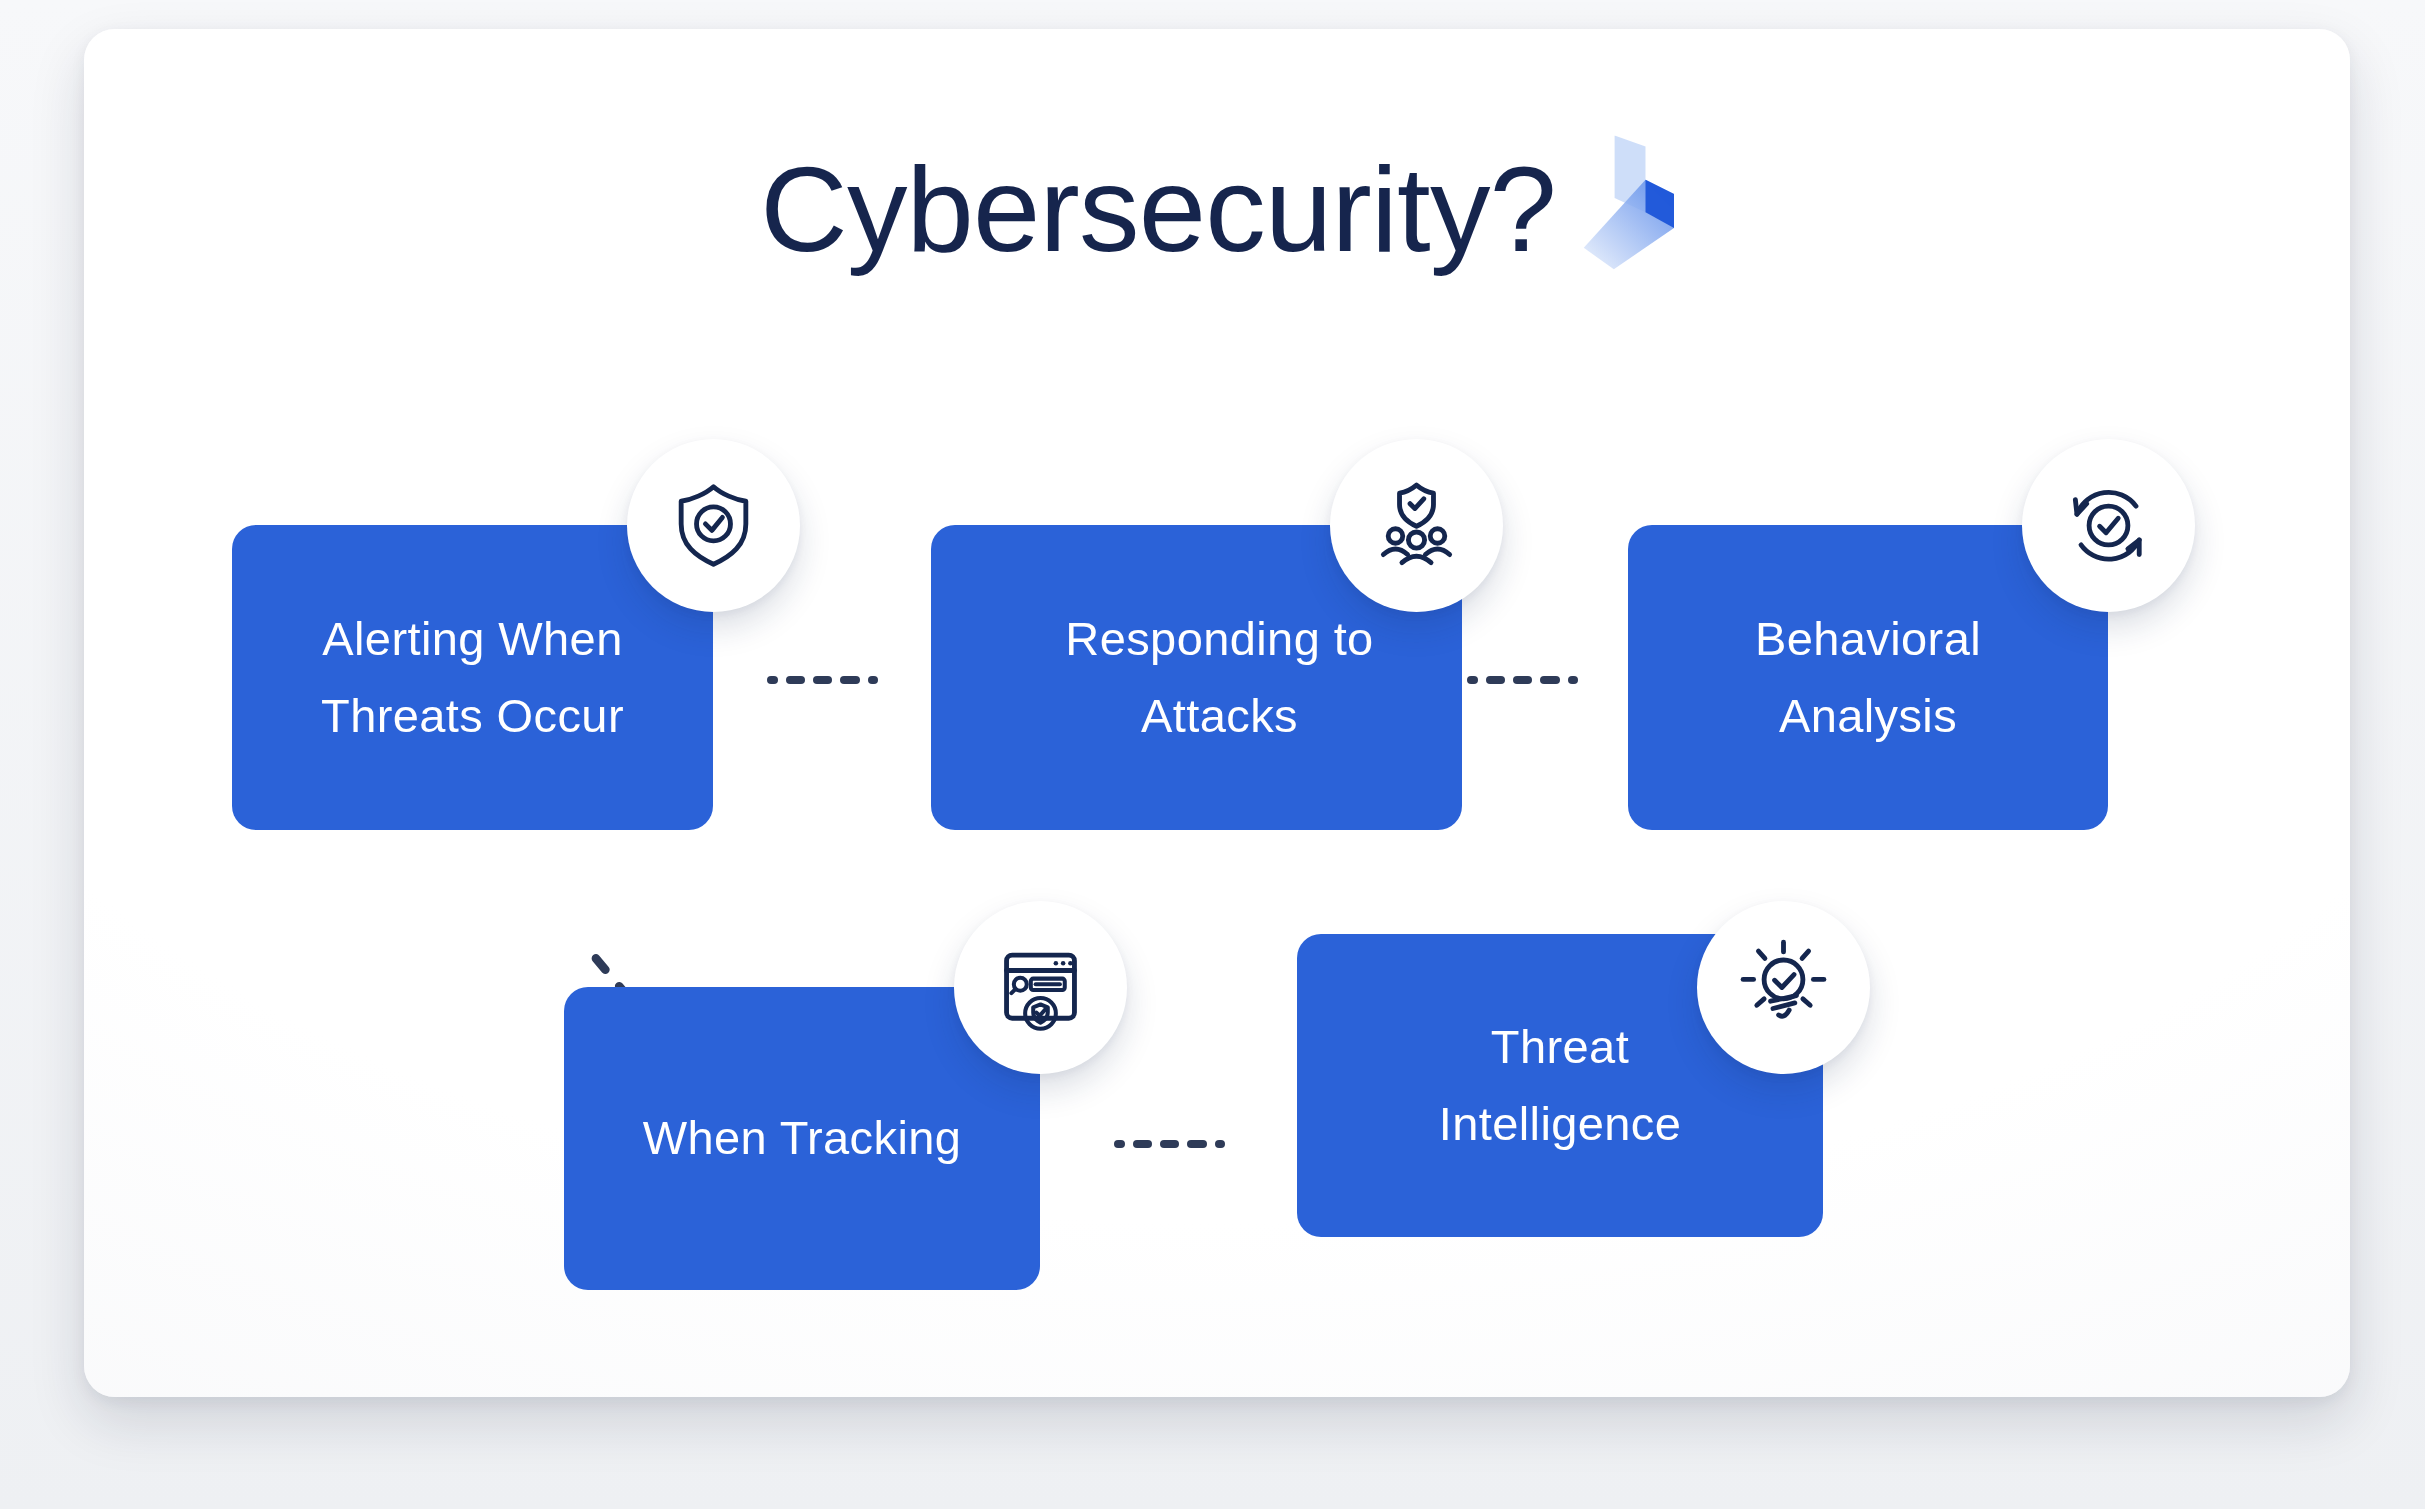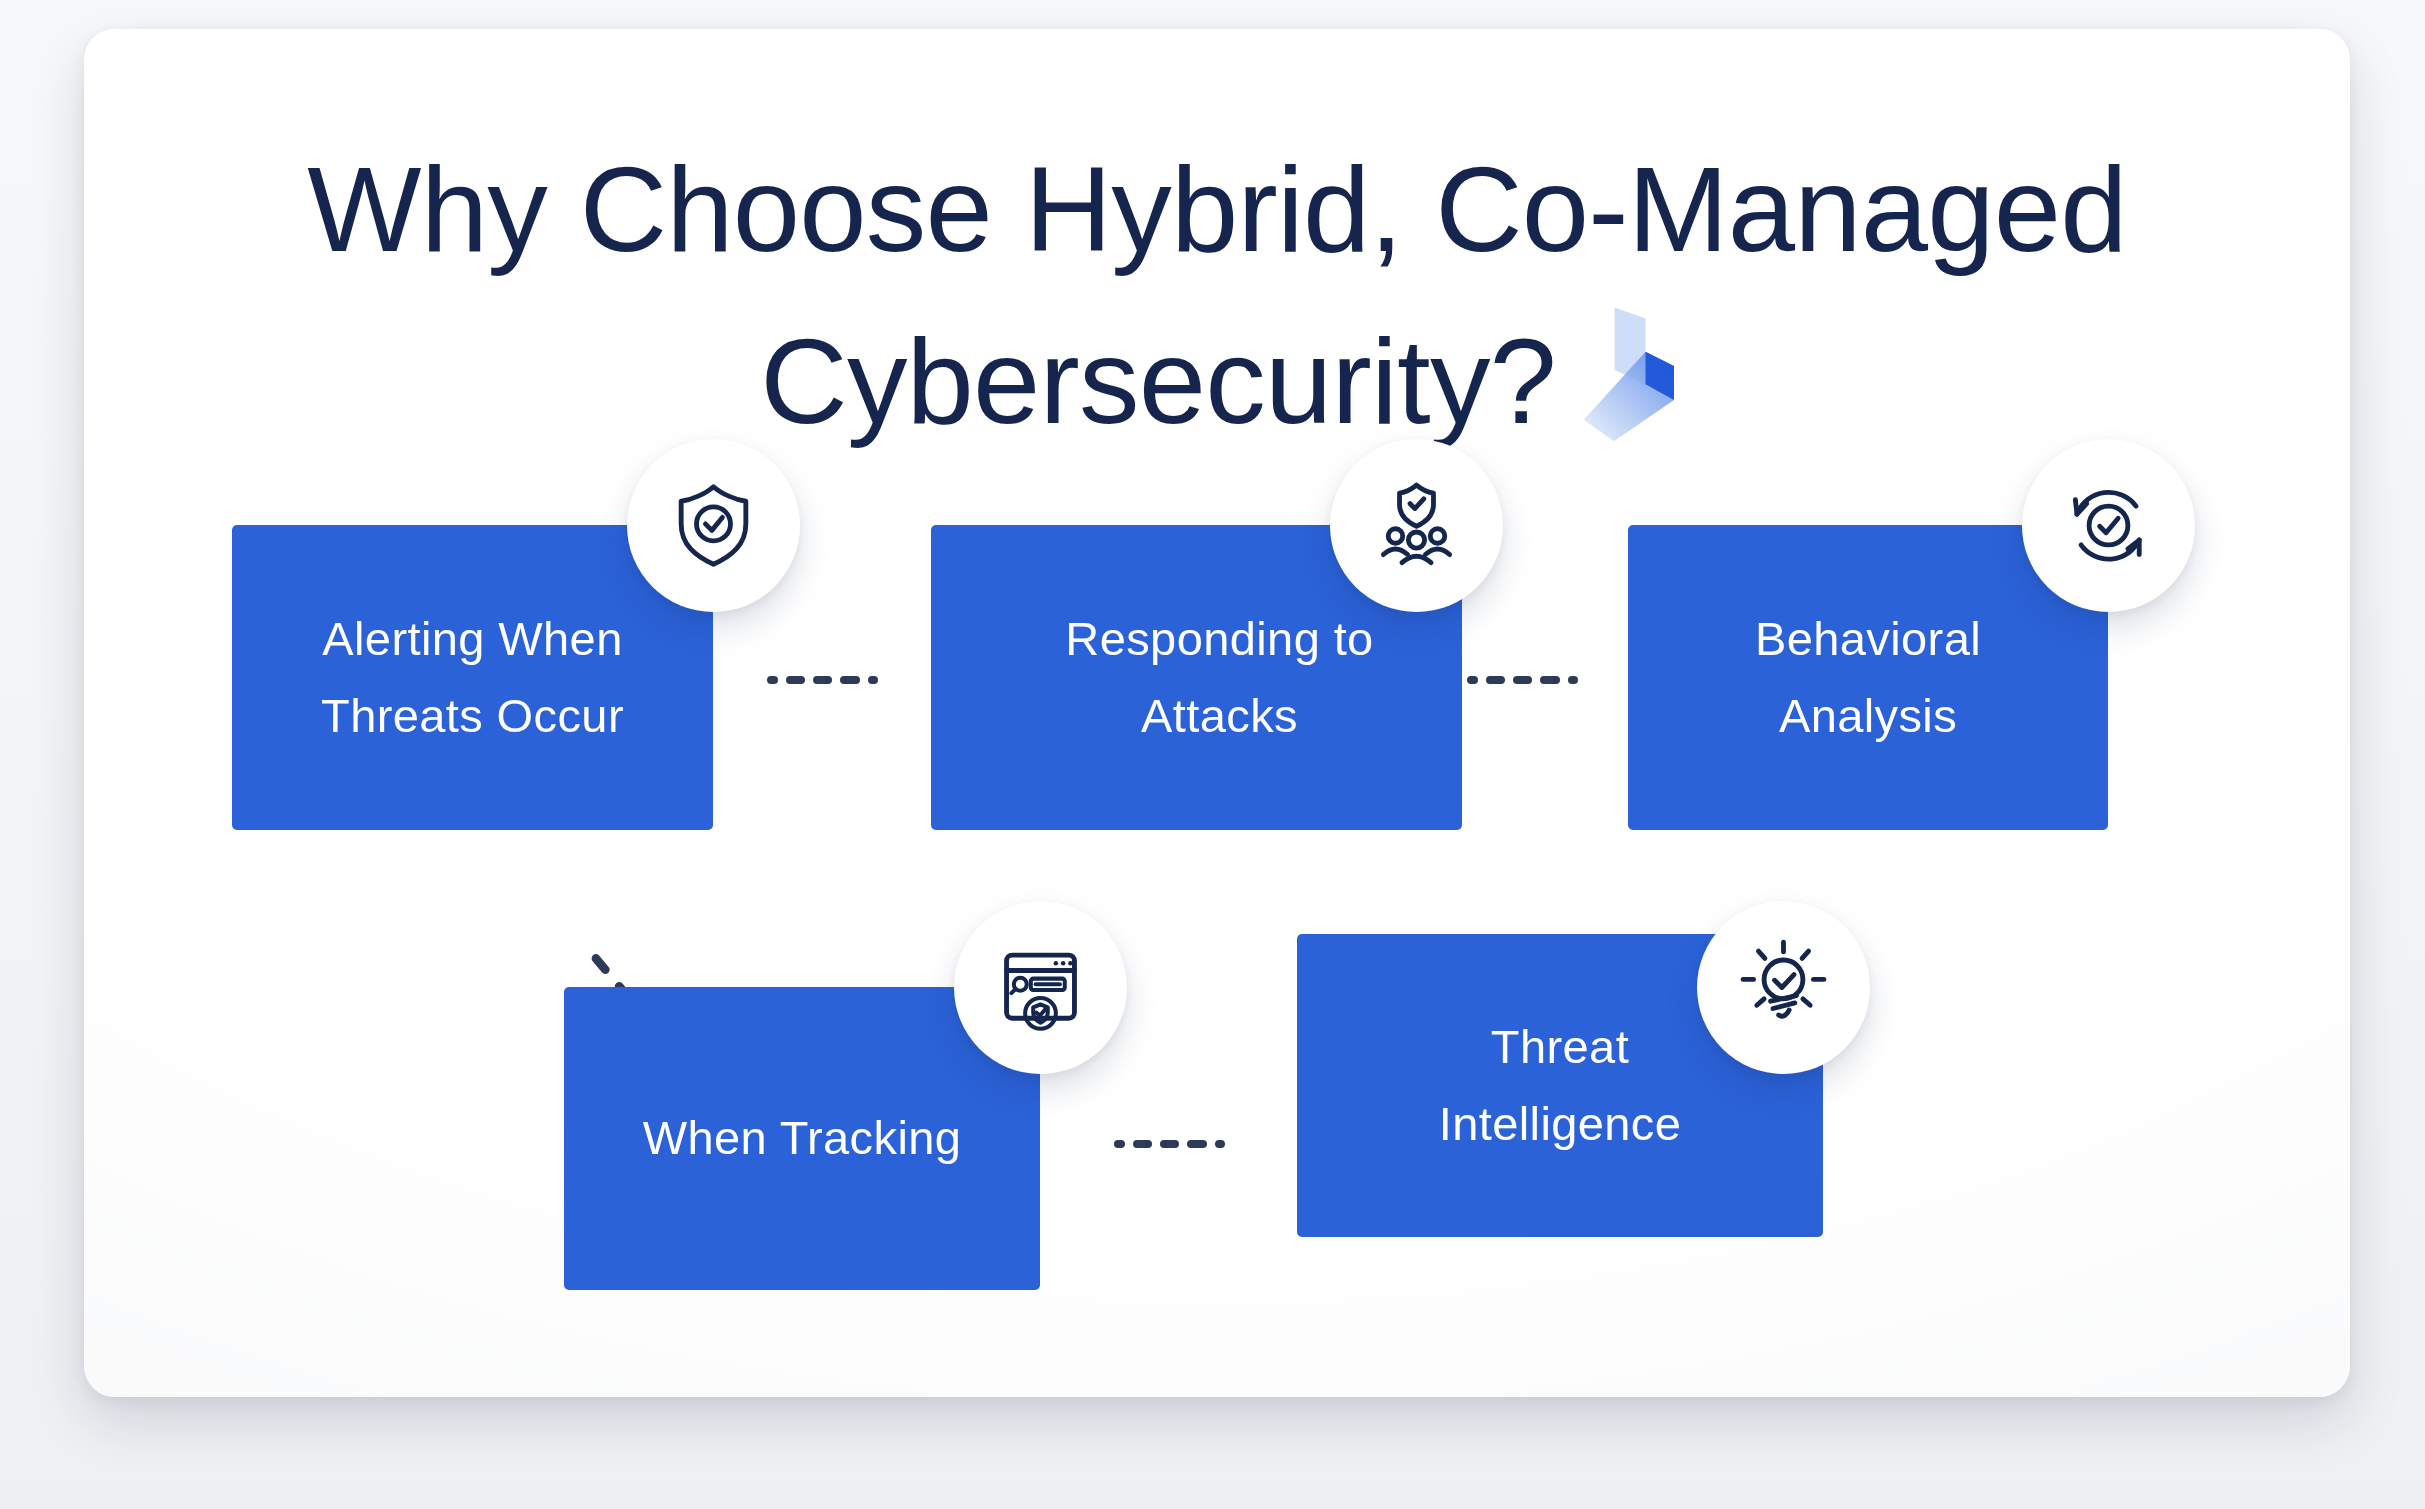--- a/index.html
+++ b/index.html
@@ -16,21 +16,21 @@
     box-shadow:0 24px 56px rgba(18,29,57,.14), 0 4.8px 14.5px rgba(18,29,57,.06);
   }
   .title{
     position:absolute;left:0;top:95px;width:100%;
     text-align:center;color:#16254D;
     font-size:121px;font-weight:500;line-height:1.42;letter-spacing:-0.8px;
   }
   .title-line2{display:flex;align-items:center;justify-content:center;gap:22.6px;text-align:right;}
   .logo{width:95px;height:139px;transform:translateY(-4.8px);}
   .box{
-    position:absolute;background:#2B62D8;border-radius:5px;
+    position:absolute;background:#2B62D8;border-radius:24px;
     display:flex;align-items:center;justify-content:center;
   }
   .box-label{
     color:#ffffff;text-align:center;font-size:47px;font-weight:500;
     line-height:1.62;white-space:pre-line;letter-spacing:0.4px;
   }
   .box-alerting{left:232px;top:525px;width:481px;height:305px;}
   .box-responding{left:931px;top:525px;width:485px;height:305px;padding-left:46px;}
   .box-behavioral{left:1628px;top:525px;width:480px;height:305px;}
   .box-asset{left:564px;top:987px;width:476px;height:303px;}
@@ -58,21 +58,20 @@
   .hdash-2{left:1467px;top:676px;}
   .hdash-3{left:1114px;top:1140px;}
   .diag-layer{position:absolute;left:0;top:0;width:2426px;height:1510px;pointer-events:none;}
 </style>
 </head>
 <body>
 
 <div class="card">
 
   <div class="title">
-    <div>Why Choose Hybrid, Co-Managed</div>
     <div class="title-line2">
       <span>Cybersecurity?</span>
       <svg class="logo" viewBox="0 0 120 175">
         <defs>
           <linearGradient id="bandGrad" x1="0" y1="1" x2="1" y2="0">
             <stop offset="0" stop-color="#E9F0FC"></stop>
             <stop offset="1" stop-color="#4E82E8"></stop>
           </linearGradient>
         </defs>
         <polygon points="45,0 84,14 84,97 45,79" fill="#C9DAF8" opacity="0.9"></polygon>

